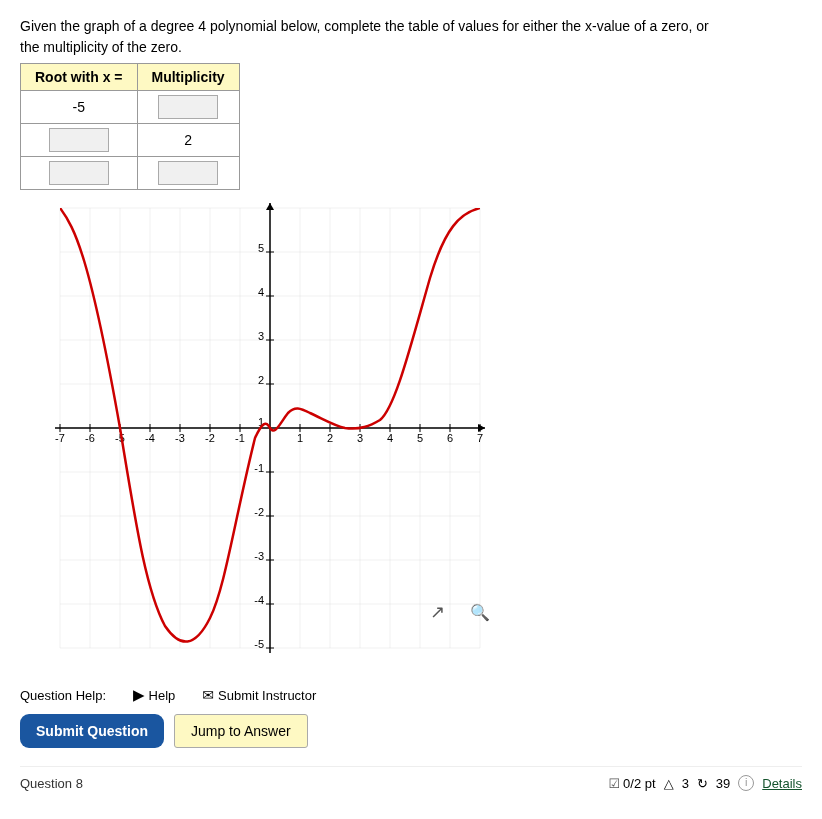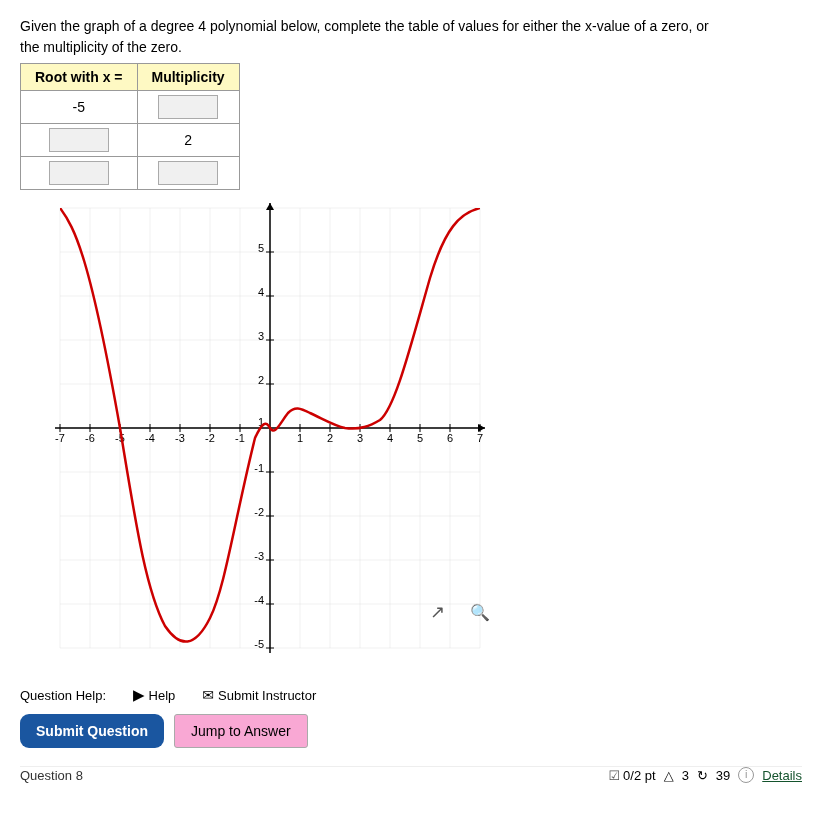--- a/index.html
+++ b/index.html
@@ -91,37 +91,37 @@
       background: #1a56a0;
       color: #fff;
       border: none;
       padding: 8px 16px;
       font-size: 14px;
       cursor: pointer;
       border-radius: 9px;
       font-weight: bold;
     }
     .btn-jump {
-      background: #f9a8d4;
+      background: #fef9c3;
       color: #000;
       border: 1px solid #aaa;
       padding: 8px 16px;
       font-size: 14px;
       cursor: pointer;
       border-radius: 3px;
     }
 
     .bottom-bar {
       display: flex;
       justify-content: space-between;
       align-items: center;
       margin-top: 18px;
       font-size: 13px;
       border-top: 1px solid #eee;
-      padding-top: 0;
+      padding-top: 8px;
     }
     .bottom-right {
       display: flex;
       align-items: center;
       gap: 8px;
       font-size: 13px;
     }
     .score-badge {
       display: inline-flex;
       align-items: center;

